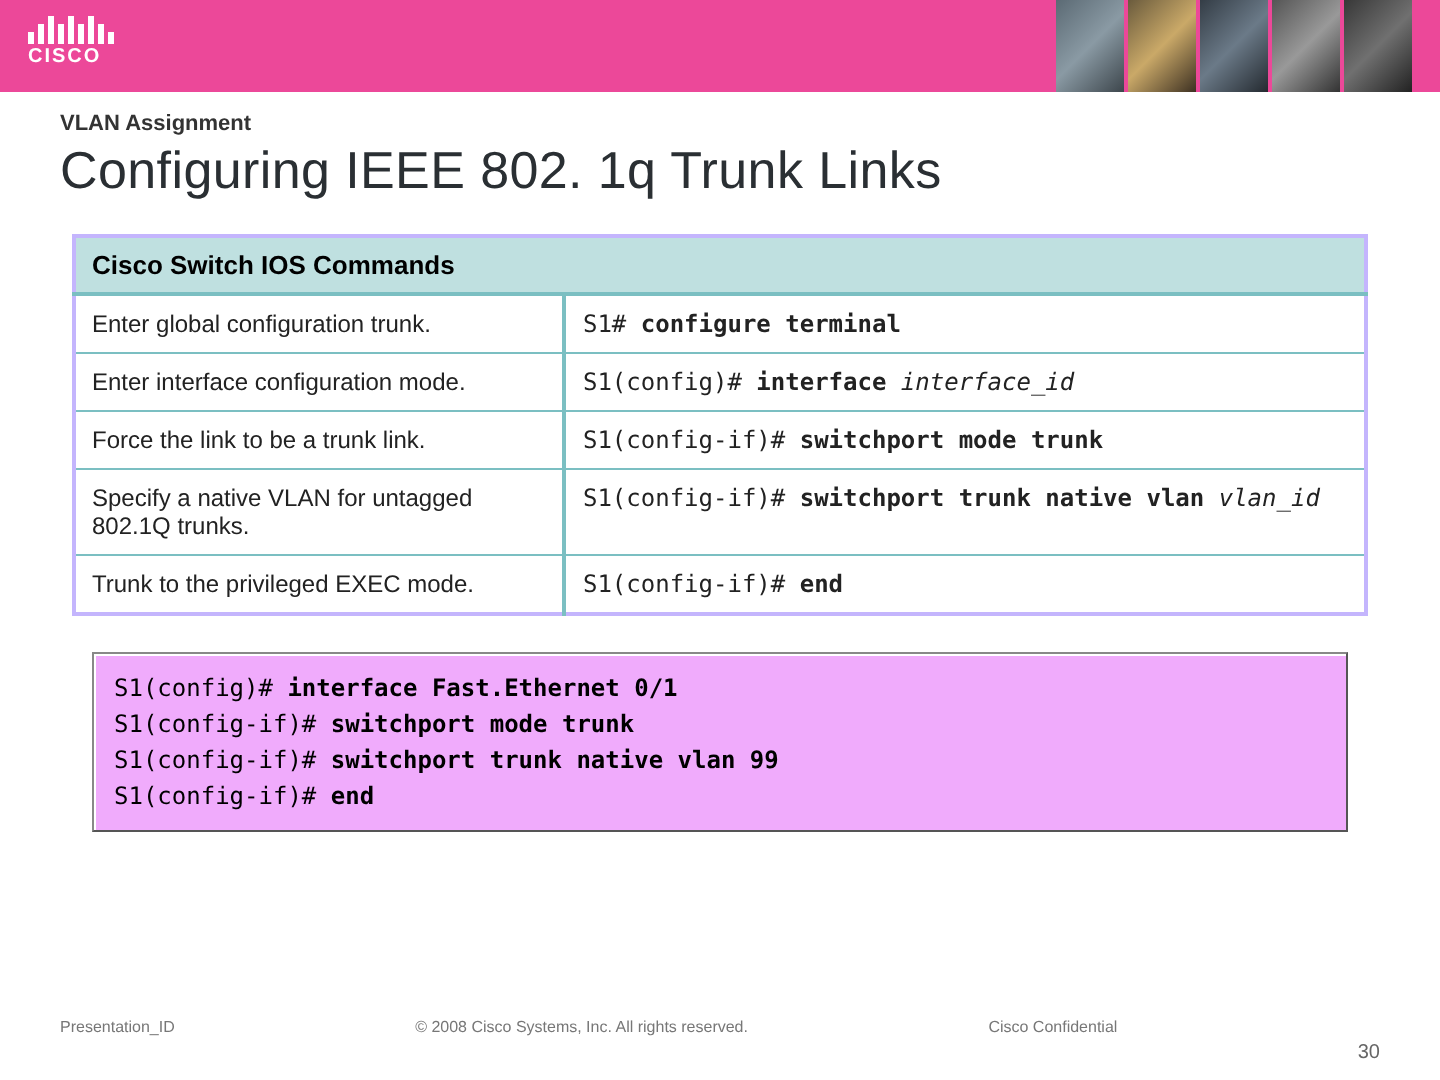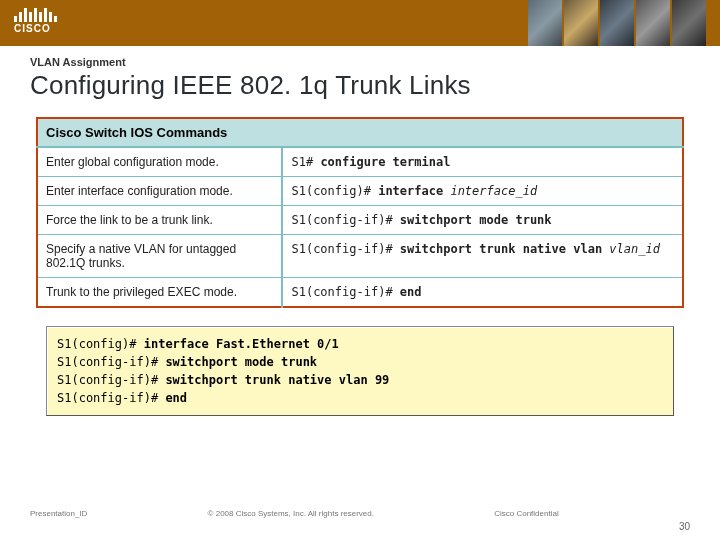--- a/index.html
+++ b/index.html
@@ -1,18 +1,18 @@
 <!DOCTYPE html>
 <html><head>
 <meta charset="utf-8">
 <style>
   * { box-sizing: border-box; margin: 0; padding: 0; }
   html, body { width: 720px; height: 540px; font-family: Arial, Helvetica, sans-serif; background: #fff; overflow: hidden; }
 
-  .topbar { height: 46px; background: #a16207; position: relative; }
+  .topbar { height: 46px; background: #ec4899; position: relative; }
   .logo { position: absolute; left: 14px; top: 6px; color: #fff; }
   .logo-bars { display: flex; gap: 2px; height: 16px; align-items: flex-end; margin-bottom: 1px; }
   .logo-bars span { width: 3px; background: #fff; display: inline-block; }
   .logo-bars span:nth-child(1){height:6px}
   .logo-bars span:nth-child(2){height:10px}
   .logo-bars span:nth-child(3){height:14px}
   .logo-bars span:nth-child(4){height:10px}
   .logo-bars span:nth-child(5){height:14px}
   .logo-bars span:nth-child(6){height:10px}
   .logo-bars span:nth-child(7){height:14px}
@@ -24,30 +24,30 @@
   .photostrip div:nth-child(2){background-image:linear-gradient(135deg,#6a5b3d,#caa968,#3d3122);}
   .photostrip div:nth-child(3){background-image:linear-gradient(135deg,#343d46,#6b7a88,#242a30);}
   .photostrip div:nth-child(4){background-image:linear-gradient(135deg,#555,#999,#333);}
   .photostrip div:nth-child(5){background-image:linear-gradient(135deg,#383838,#707070,#222);}
 
   .head { padding: 10px 30px 4px 30px; }
   .section { font-size: 11px; font-weight: bold; color:#333; }
   .title { font-size: 26px; color:#2a2f33; margin-top:2px; letter-spacing:0.2px; }
 
   .tablewrap { margin: 12px 36px 0 36px; }
-  .cmdtable { width: 100%; border-collapse: collapse; border: 2px solid #c2410c; font-size: 12px; }
+  .cmdtable { width: 100%; border-collapse: collapse; border: 2px solid #c4b5fd; font-size: 12px; }
   .cmdtable th { text-align:left; background:#bfe0e0; font-size:13px; padding:6px 8px; border-bottom:2px solid #7bbfc2; }
   .cmdtable td { padding:7px 8px; vertical-align: top; border-top:1px solid #7bbfc2; }
   .cmdtable td.desc { width: 38%; border-right:2px solid #7bbfc2; color:#222; }
   .cmdtable td.cli { font-family: "Lucida Console","Consolas",monospace; font-size:12px; color:#222; white-space: pre-wrap; margin-left: 20px; }
   .cli .prompt { }
   .cli .bold { font-weight: bold; }
   .cli .var { font-style: italic; }
 
-  .example { margin: 18px 46px 0 46px; border:1px solid #888; border-left:1px solid #888; border-top:1px solid #888; border-right:1px solid #555; border-bottom:1px solid #555; padding:8px 10px; font-family:"Lucida Console","Consolas",monospace; font-size:12px; line-height:1.5; background:#fef9c3; box-shadow: inset 1px 1px 0 #fff; }
+  .example { margin: 18px 46px 0 46px; border:1px solid #888; border-left:1px solid #888; border-top:1px solid #888; border-right:1px solid #555; border-bottom:1px solid #555; padding:8px 10px; font-family:"Lucida Console","Consolas",monospace; font-size:12px; line-height:1.5; background:#f0abfc; box-shadow: inset 1px 1px 0 #fff; }
   .example .bold { font-weight: bold; }
 
   .footer { position:absolute; bottom:8px; left:0; right:0; display:flex; justify-content:space-between; padding:0 30px; font-size:8px; color:#777;text-align:center; }
   .footer .pg { font-size:10px; color:#666;margin-top:12px; }
 </style>
 </head>
 <body>
 
 <div class="topbar">
   <div class="logo">
@@ -80,21 +80,21 @@
 
 <div class="tablewrap">
   <table class="cmdtable">
     <thead>
       <tr>
           <th colspan="2">Cisco Switch IOS Commands</th>
         </tr>
     </thead>
     <tbody id="cmdtbody">
         <tr>
-          <td class="desc">Enter global configuration mode.</td>
+          <td class="desc">Enter global configuration trunk.</td>
           <td class="cli"><span class="prompt">S1# </span><span class="bold">configure terminal</span></td>
         </tr>
         <tr>
           <td class="desc">Enter interface configuration mode.</td>
           <td class="cli"><span class="prompt">S1(config)# </span><span class="bold">interface </span><span class="var">interface_id</span></td>
         </tr>
         <tr>
           <td class="desc">Force the link to be a trunk link.</td>
           <td class="cli"><span class="prompt">S1(config-if)# </span><span class="bold">switchport mode trunk</span></td>
         </tr>

